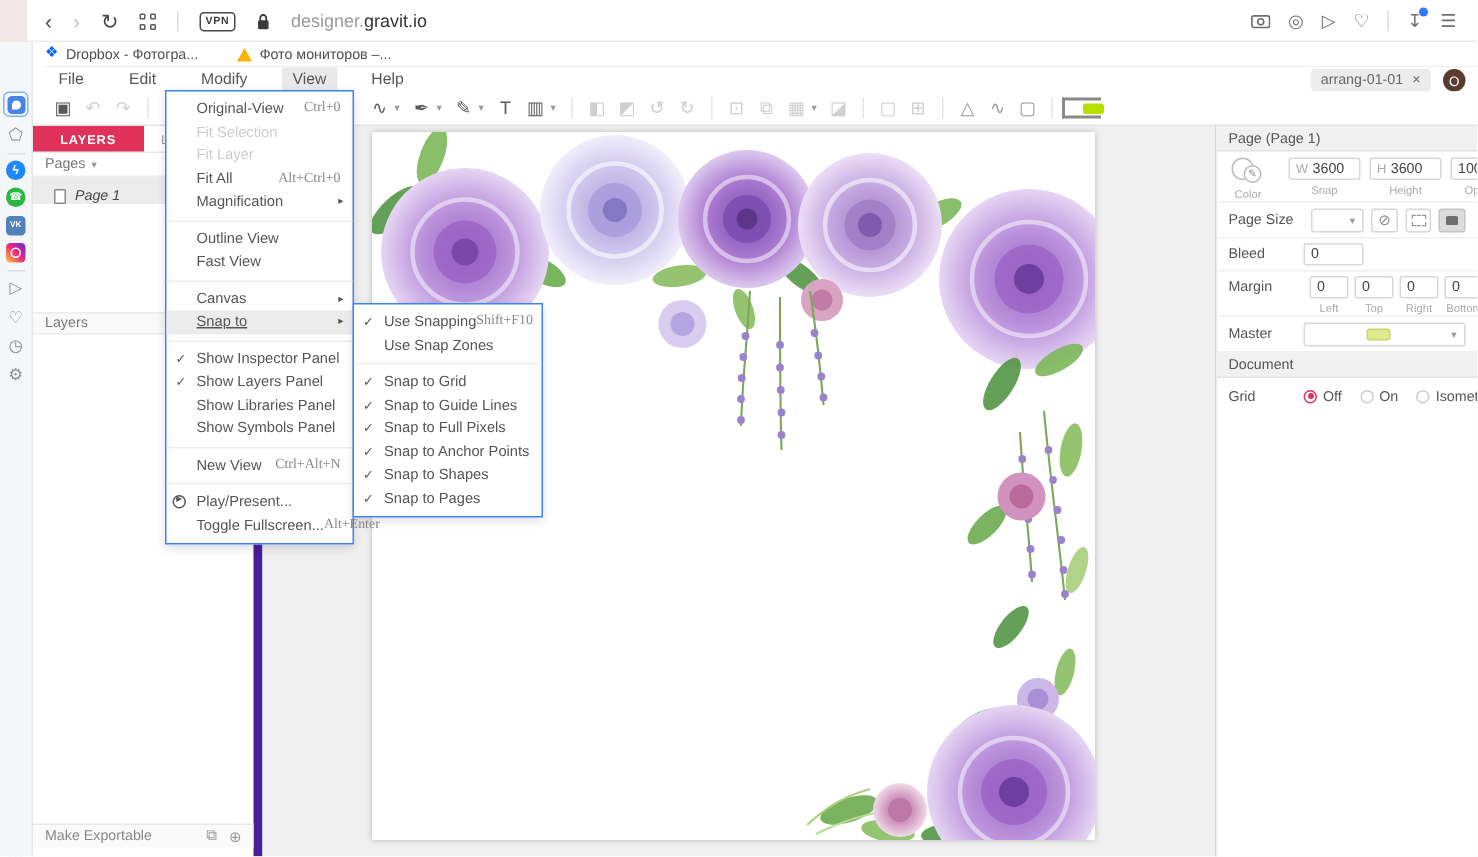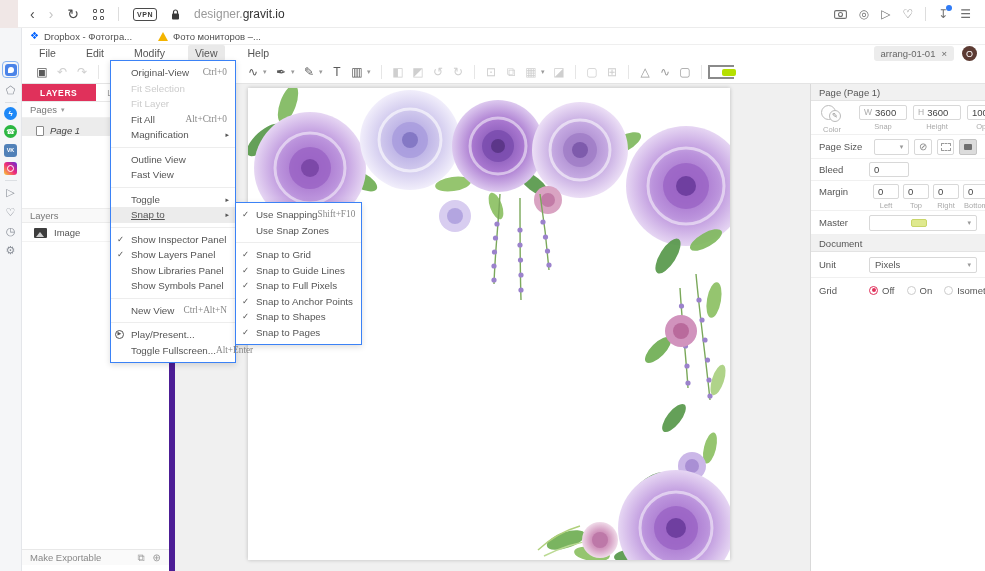--- a/index.html
+++ b/index.html
@@ -259,24 +259,20 @@
       <span>Pages</span>
       <span class="mini-caret">▾</span>
     </div>
     <div id="page-row">
       <span class="doc-ic"></span>
       <span>Page 1</span>
     </div>
     <div id="layers-header">
       <span>Layers</span>
     </div>
-    <div id="image-row">
-      <span class="thumb"></span>
-      <span>Image</span>
-    </div>
     <div id="lp-footer">
       <span>Make Exportable</span>
       <span class="f-ic">
         <span>⧉</span>
         <span>⊕</span>
       </span>
     </div>
   </div>
 
   <div id="workspace">
@@ -501,27 +497,20 @@
     <div class="irow" style="height:24px;">
       <span class="ilabel">Master</span>
       <span class="sel" style="flex:1">
           <span class="master-badge"></span>
           <span class="mini-caret">▾</span>
         </span>
     </div>
     <div class="sec-head">
         <span>Document</span>
       </div>
-    <div class="irow" style="height:26px;">
-      <span class="ilabel">Unit</span>
-      <span class="sel" style="flex:1">
-          <span>Pixels</span>
-          <span class="mini-caret">▾</span>
-        </span>
-    </div>
     <div class="irow" style="height:24px; border-bottom:none;">
       <span class="ilabel">Grid</span>
       <span class="radio">
           <span class="rdot on"></span>
           <span>Off</span>
         </span>
       <span class="radio">
           <span class="rdot"></span>
           <span>On</span>
         </span>
@@ -553,21 +542,21 @@
       </div>
     <div class="msep"></div>
     <div class="pmi">
         <span>Outline View</span>
       </div>
     <div class="pmi">
         <span>Fast View</span>
       </div>
     <div class="msep"></div>
     <div class="pmi">
-        <span>Toggle</span>
+        <span>Canvas</span>
         <span class="arr">▸</span>
       </div>
     <div class="pmi hl">
         <span>Snap to</span>
         <span class="arr">▸</span>
       </div>
     <div class="msep"></div>
     <div class="pmi">
         <span class="chk">✓</span>
         <span>Show Inspector Panel</span>

